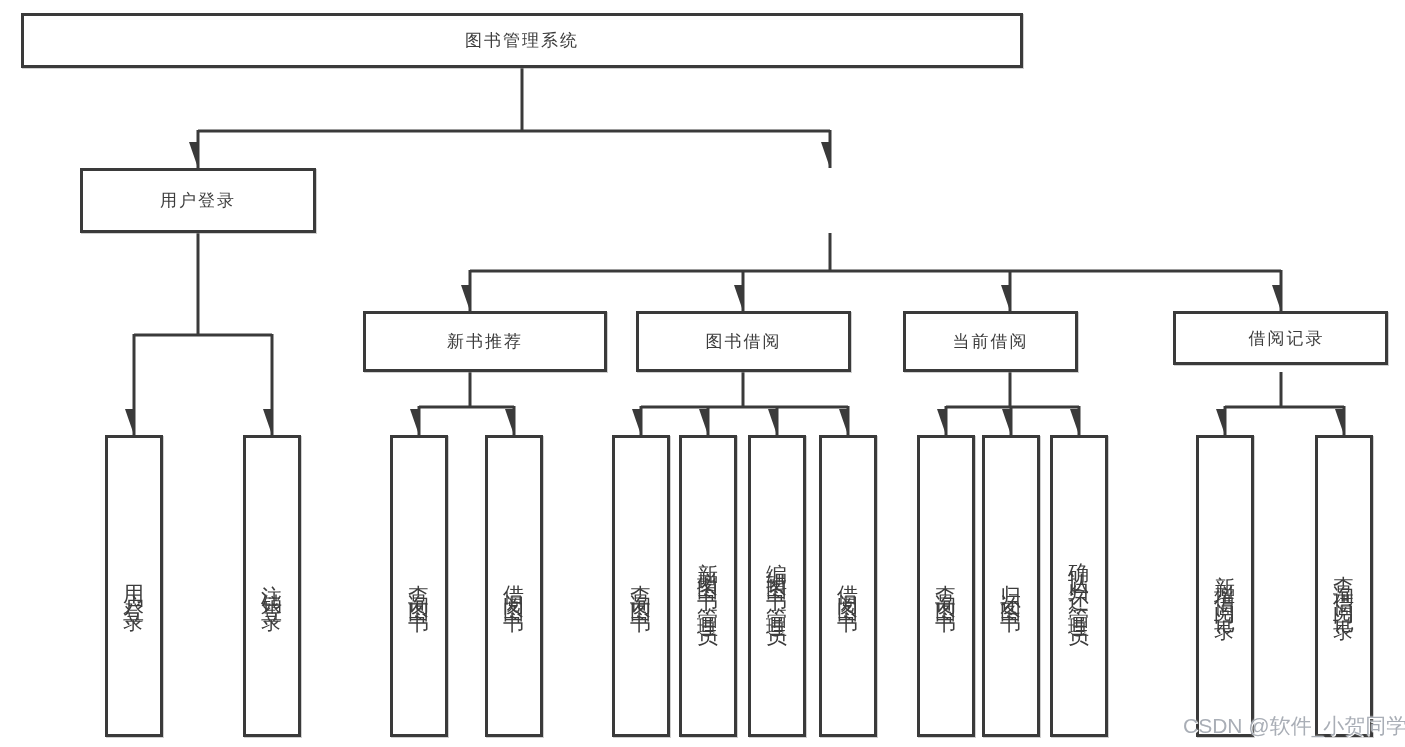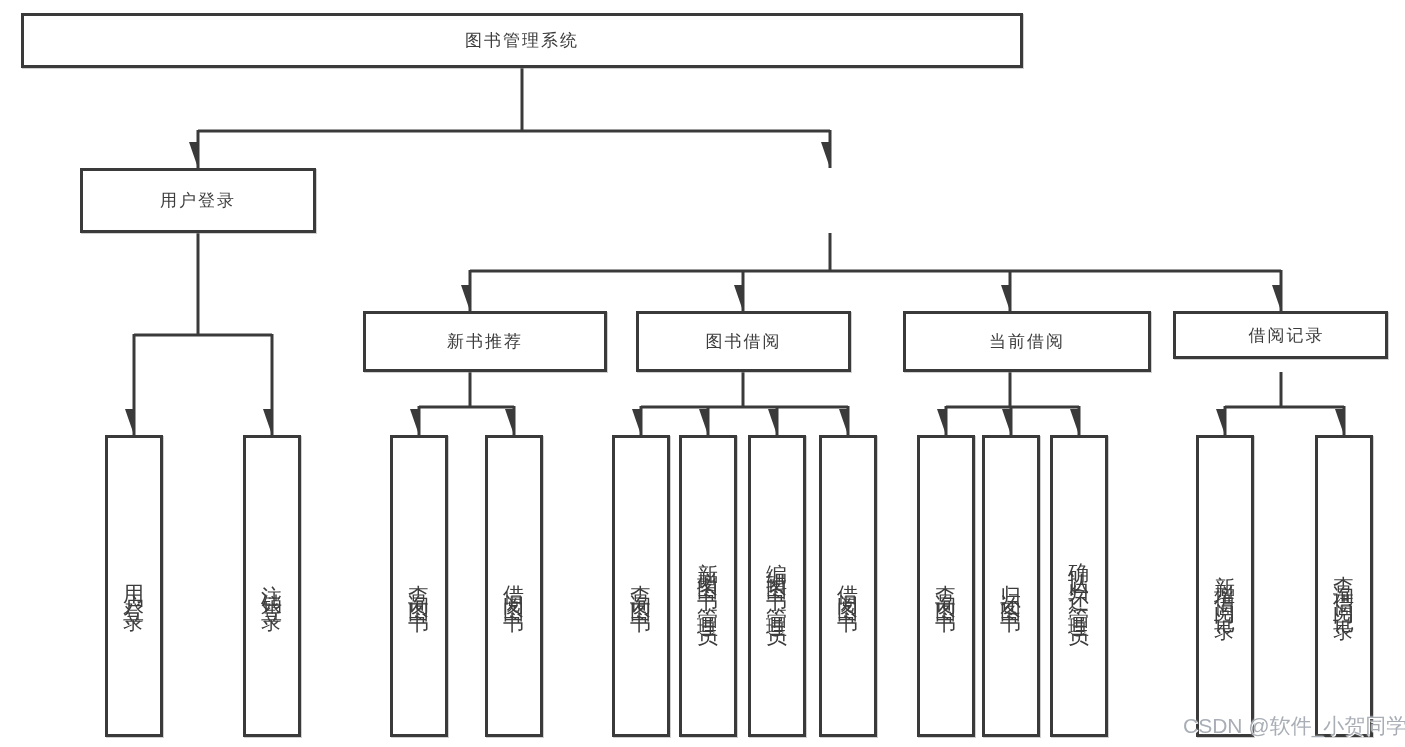--- a/index.html
+++ b/index.html
@@ -42,22 +42,22 @@
     white-space: nowrap;
   }
   
   .n-root  { left: 21px;  top: 13px;  width: 1002px; height: 55px; }
   
   .n-login { left: 80px;  top: 168px; width: 236px;  height: 65px; }
   .n-mgmt  { left: 712px; top: 168px; width: 236px;  height: 65px; }
   
   .n-rec   { left: 363px;  top: 311px; width: 244px; height: 61px; }
   .n-bor   { left: 636px;  top: 311px; width: 215px; height: 61px; }
-  .n-cur   { left: 903px;  top: 311px; width: 248px; height: 61px; }
-  .n-rcd   { left: 1173px; top: 311px; width: 215px; height: 48px; padding-left: 12px; }
+  .n-cur   { left: 903px;  top: 311px; width: 175px; height: 61px; }
+  .n-rcd   { left: 1173px; top: 311px; width: 215px; height: 54px; padding-left: 12px; }
   
   .leaf { top: 435px; width: 58px; height: 302px; }
   .l1  { left: 105px; }
   .l2  { left: 243px; }
   .l3  { left: 390px; }
   .l4  { left: 485px; }
   .l5  { left: 612px; }
   .l6  { left: 679px; }
   .l7  { left: 748px; }
   .l8  { left: 819px; }

